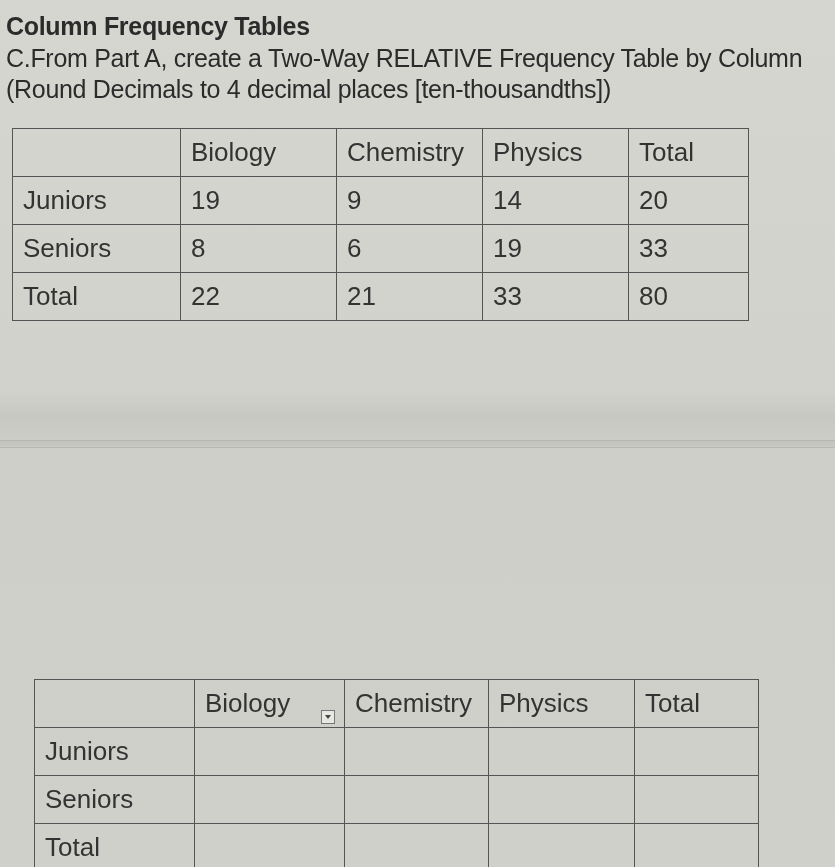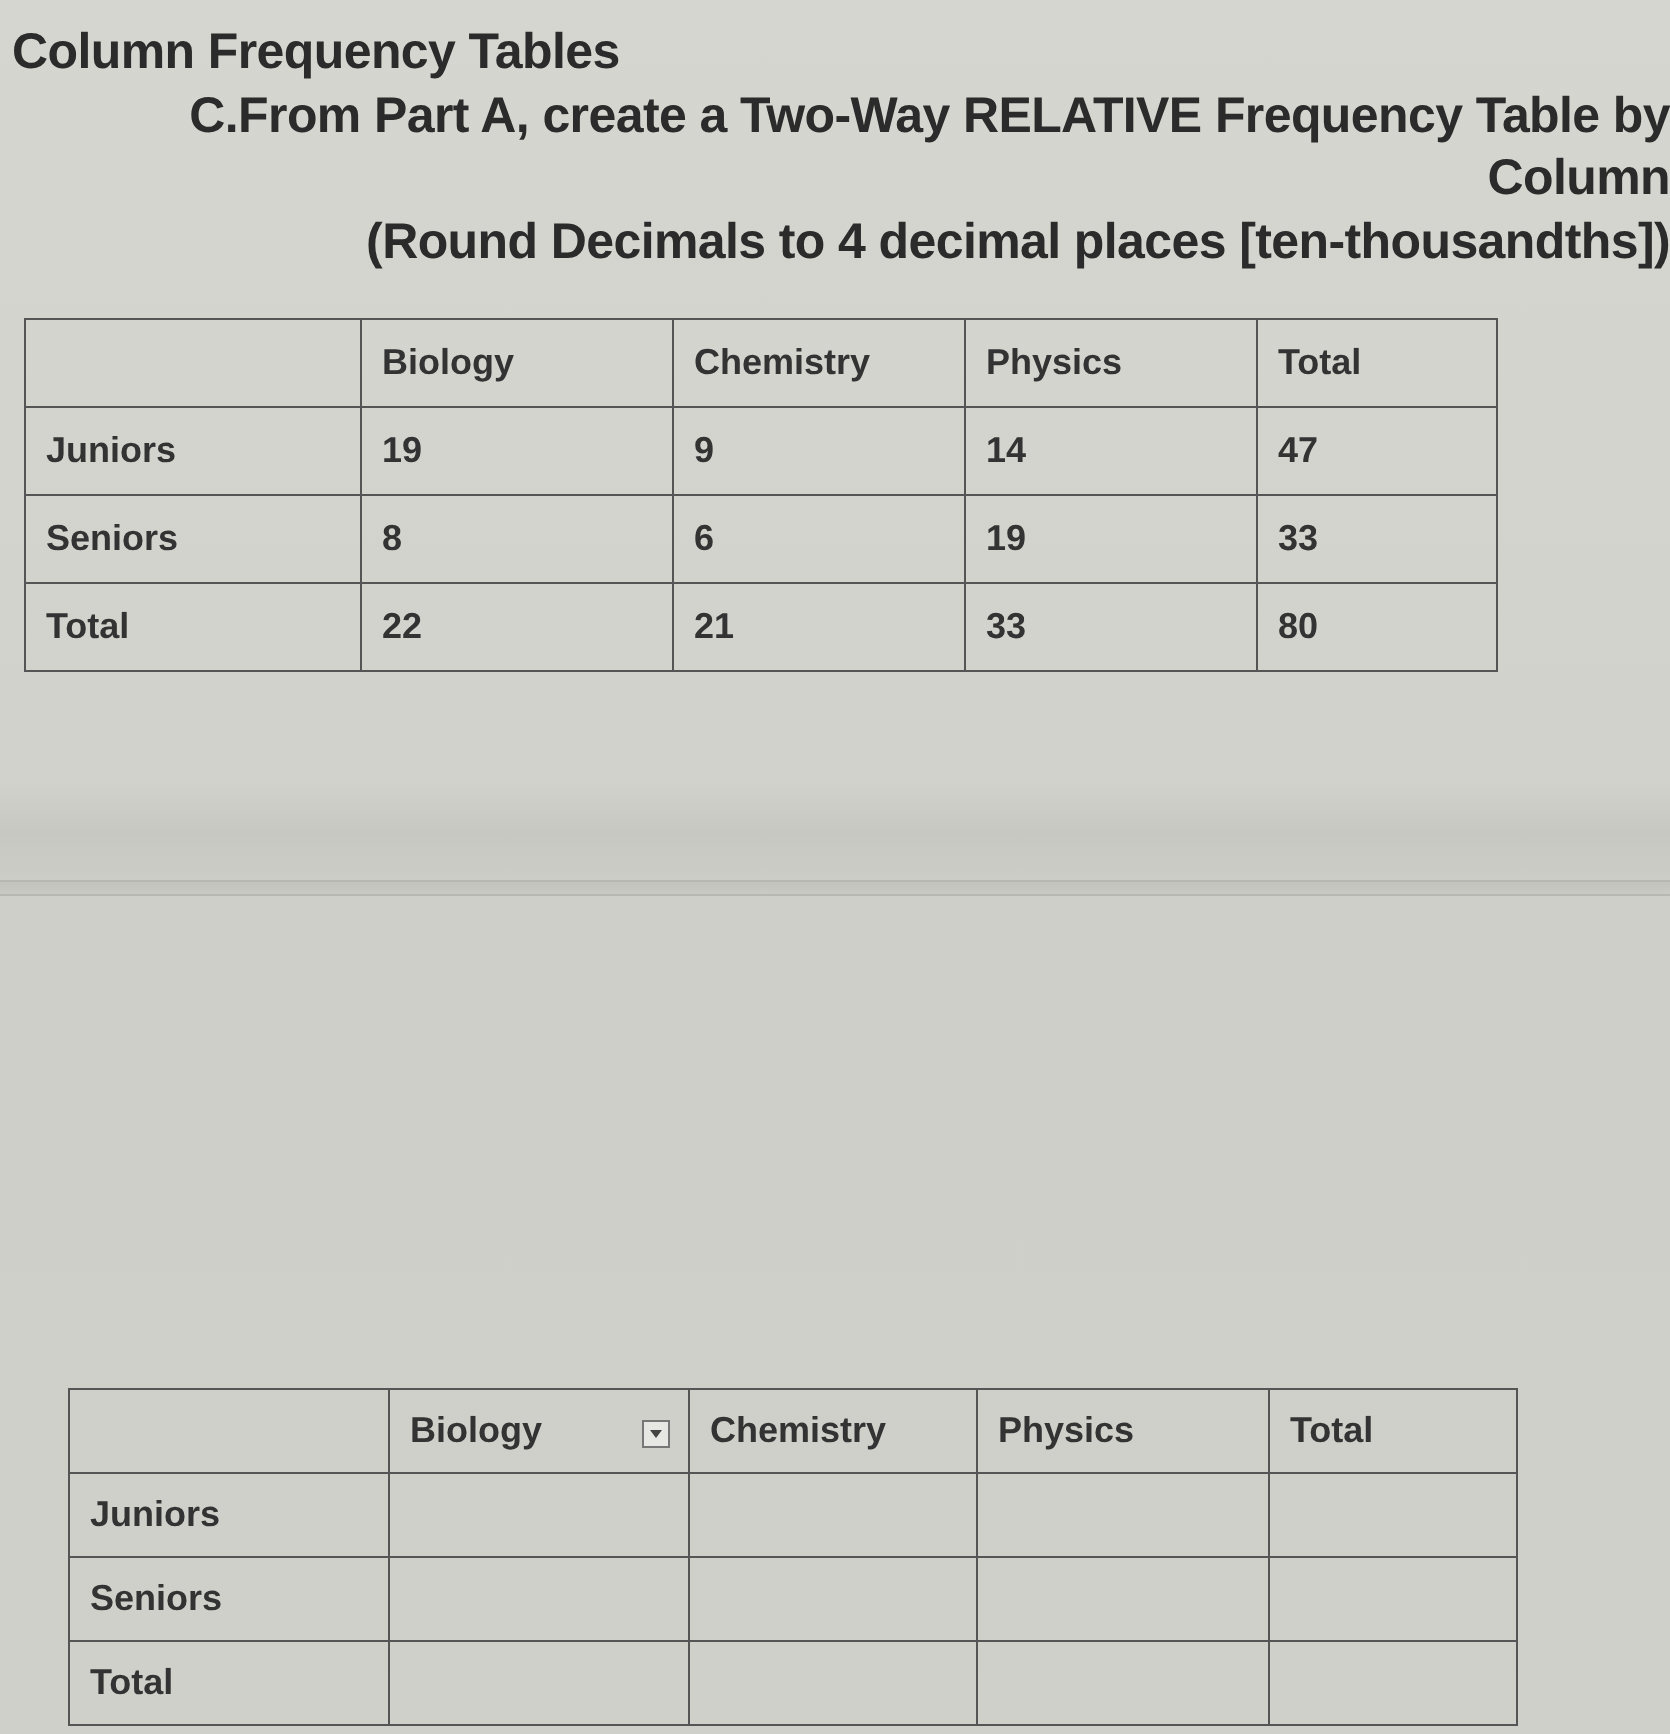--- a/index.html
+++ b/index.html
@@ -13,38 +13,37 @@
       position: relative;
     }
     .title {
       font-size: 25px;
       font-weight: 700;
       margin-bottom: 2px;
       letter-spacing: -0.3px;
     }
     .instruction-line {
       font-size: 25px;
-      font-weight: 700;
+      font-weight: 400;
       line-height: 1.25;
       letter-spacing: -0.3px;
-      text-align: right;
     }
     .table-wrap {
       margin-top: 22px;
       padding-left: 6px;
     }
     table {
       border-collapse: collapse;
       table-layout: fixed;
     }
     th, td {
       border: 1px solid #555;
       padding: 8px 10px 8px 10px;
-      font-size: 18px;
-      font-weight: bold;
+      font-size: 26px;
+      font-weight: normal;
       text-align: left;
       vertical-align: middle;
       color: #333;
       height: 44px;
     }
     .t1 .col-label { width: 168px; }
     .t1 .col-bio   { width: 156px; }
     .t1 .col-chem  { width: 146px; }
     .t1 .col-phys  { width: 146px; }
     .t1 .col-total { width: 120px; }
@@ -111,21 +110,21 @@
       <th>Biology</th>
       <th>Chemistry</th>
       <th>Physics</th>
       <th>Total</th>
     </tr>
     <tr>
       <td>Juniors</td>
       <td>19</td>
       <td>9</td>
       <td>14</td>
-      <td>47</td>
+      <td>20</td>
     </tr>
     <tr>
       <td>Seniors</td>
       <td>8</td>
       <td>6</td>
       <td>19</td>
       <td>33</td>
     </tr>
     <tr>
       <td>Total</td>

